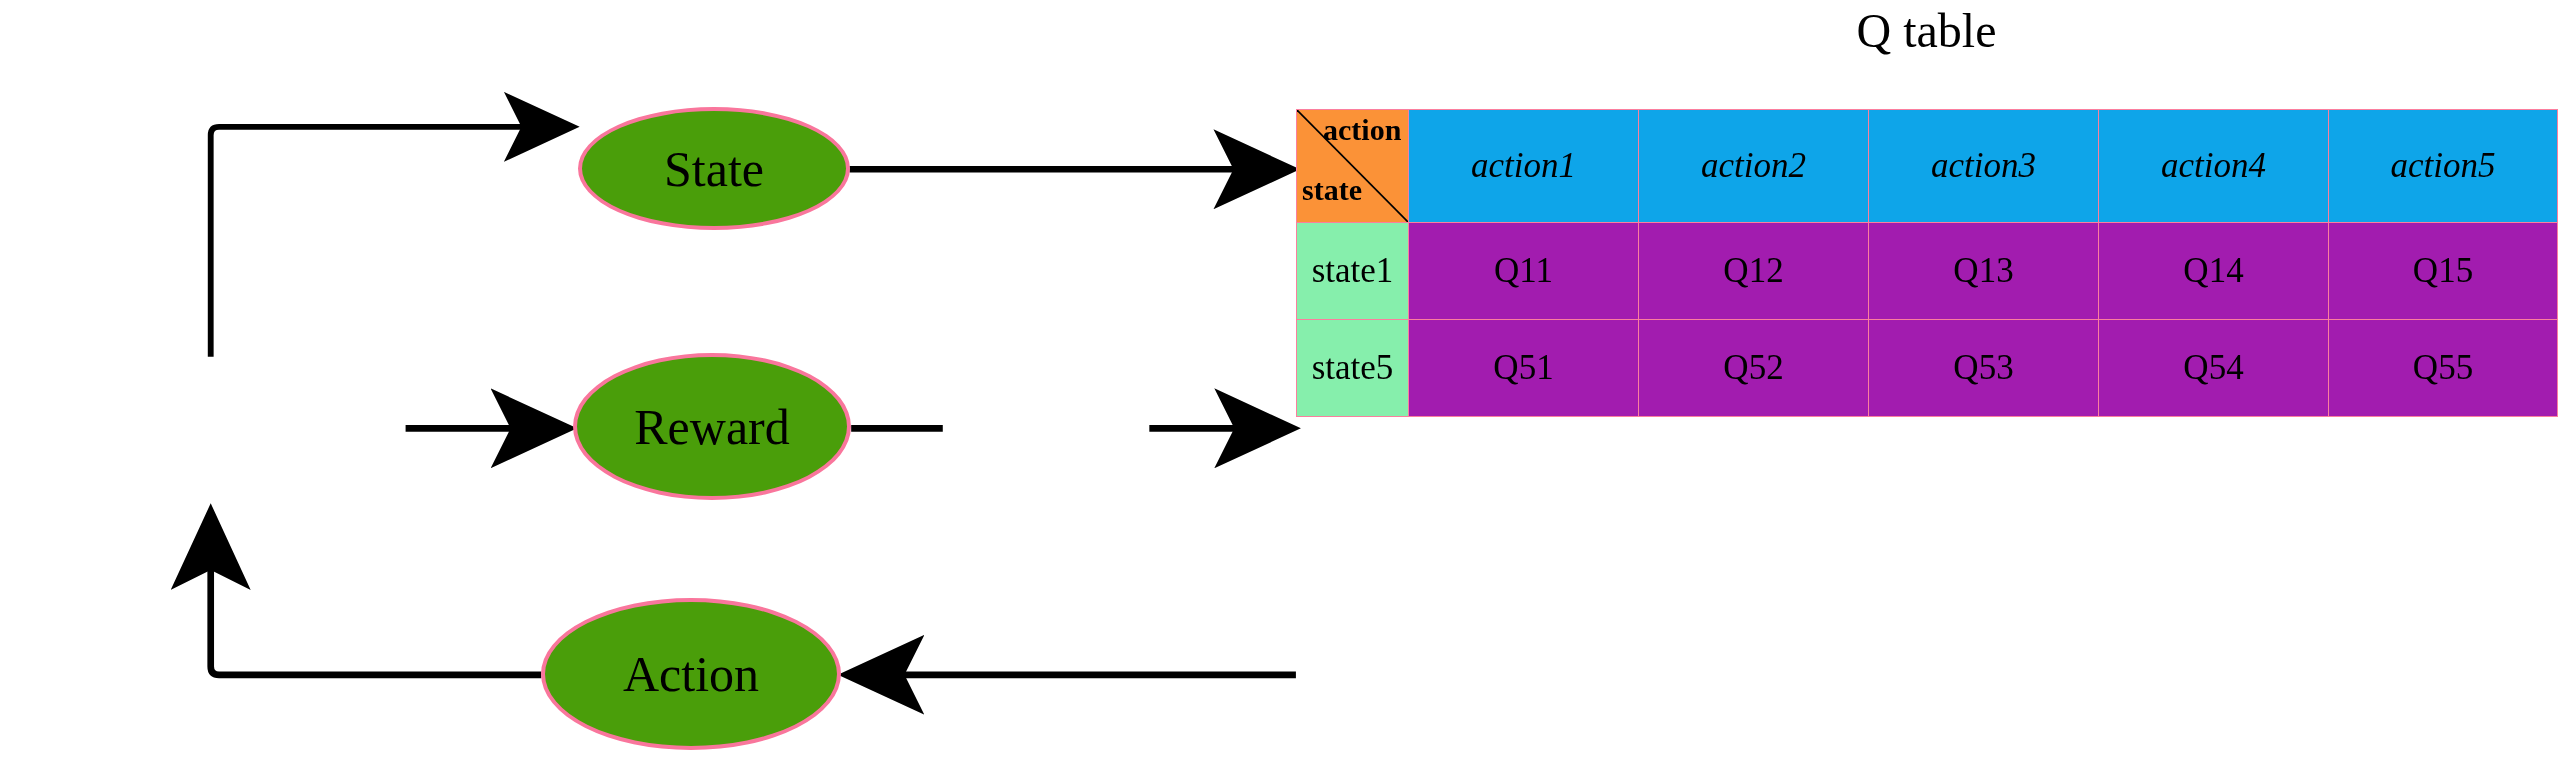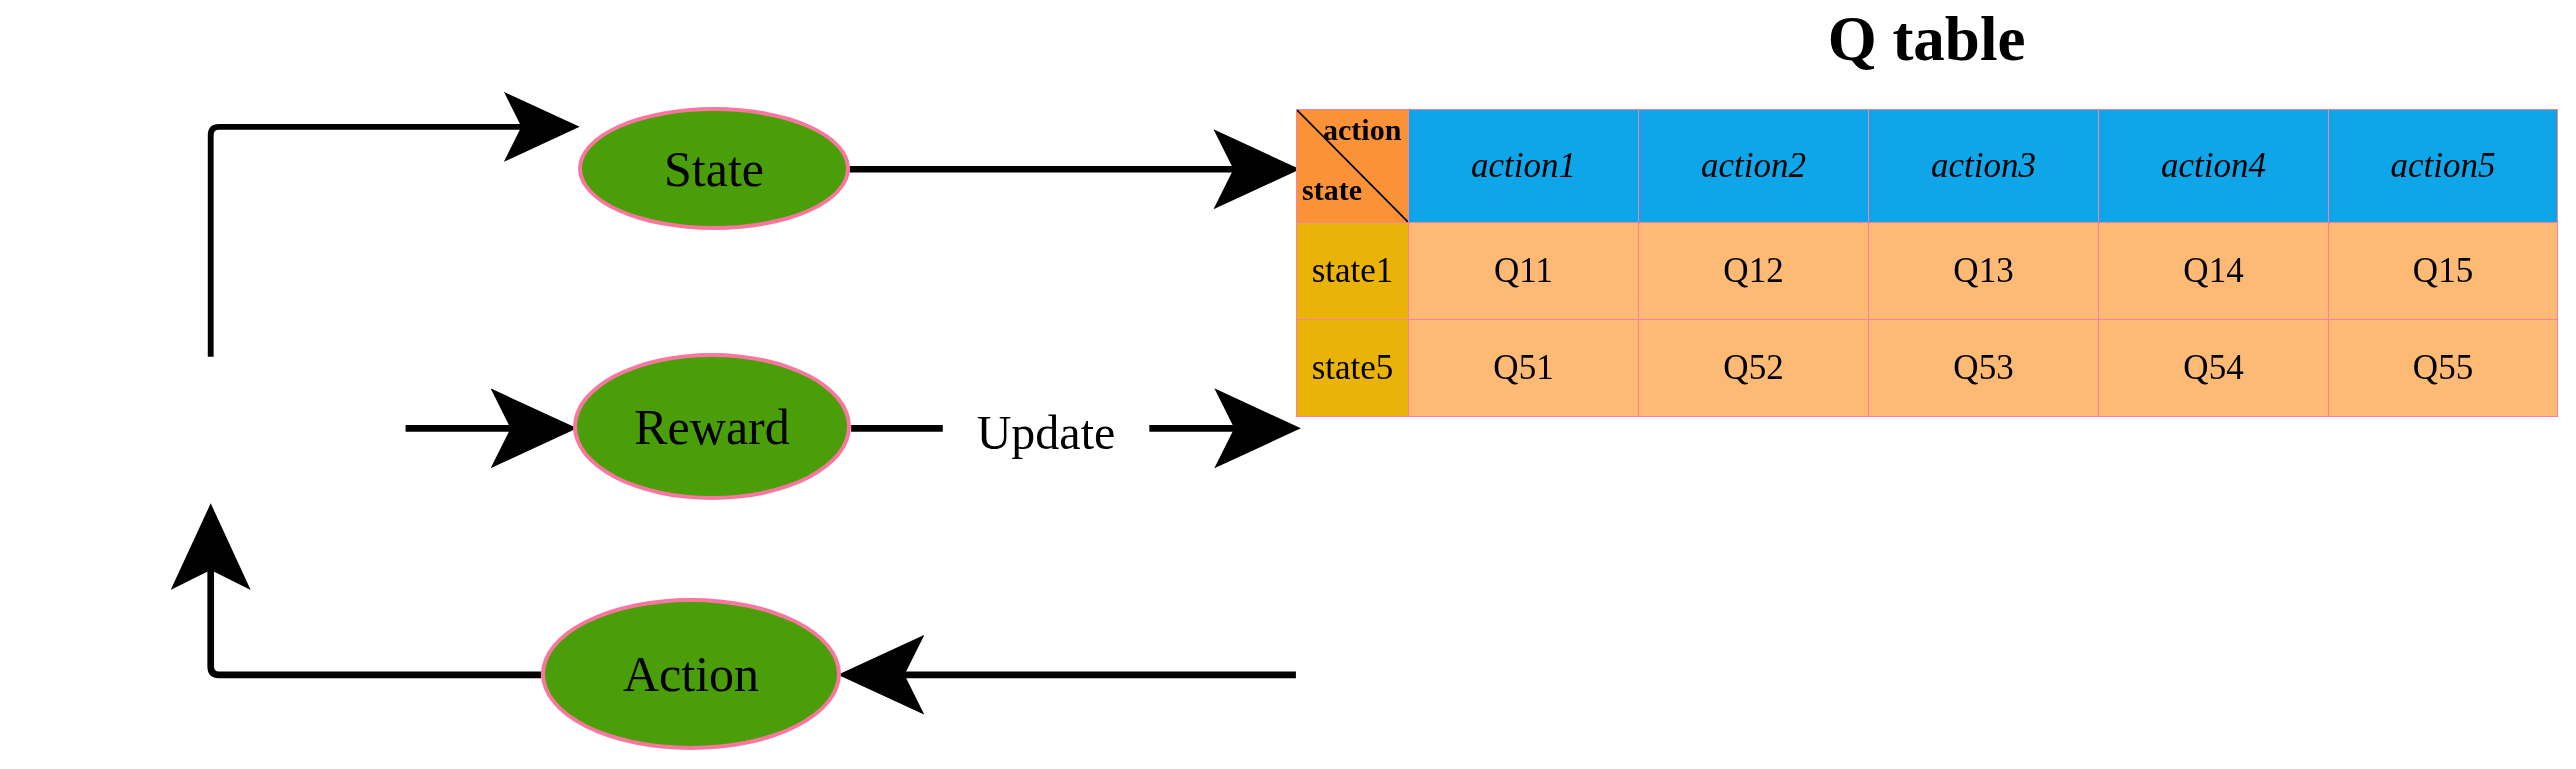--- a/index.html
+++ b/index.html
@@ -22,21 +22,21 @@
   #node-state {left:578px; top:107px; width:272px; height:123px;}
   #node-reward{left:573px; top:353px; width:278px; height:147px;text-align:right;}
   #node-action{left:541px; top:598px; width:300px; height:152px;}
   .update-wrap{position:absolute;left:946px;top:405px;width:200px;text-align:center;font-size:48px;}
 
   svg.arrows{position:absolute;left:0;top:0;width:2576px;height:770px;pointer-events:none;}
 
   
   .qtitle{
     position:absolute;left:1296px;top:3.3px;width:1261px;text-align:center;
-    font-size:63px;font-weight:bold;color:#000;
+    font-size:48px;font-weight:normal;color:#000;
     font-family:"Liberation Serif",serif;
   }
   table.qtable{
     position:absolute;left:1296px;top:109px;
     width:1261px;border-collapse:collapse;table-layout:fixed;
     font-family:"Liberation Serif",serif;
   }
   table.qtable td,table.qtable th{
     border:1.7px solid #fb7f9e;padding:0;margin:0;
     text-align:center;vertical-align:middle;color:#000;
@@ -49,22 +49,22 @@
   .corner-cell .diag{
     position:absolute;left:0;top:0;width:100%;height:100%;
   }
   .corner-cell .lbl-action{
     position:absolute;right:6.7px;top:5px;font-size:30px;font-weight:bold;line-height:1;
   }
   .corner-cell .lbl-state{
     position:absolute;left:5px;bottom:16.7px;font-size:30px;font-weight:bold;line-height:1;
   }
   th.act-head{background:#0ea5e9;height:112px;font-size:35px;font-style:italic;}
-  td.state-cell{background:#eab308;height:96px;width:112px;font-size:33px;}
-  td.q-cell{background:#fdba74;height:96px;font-size:35px;}
+  td.state-cell{background:#86efac;height:96px;width:112px;font-size:33px;}
+  td.q-cell{background:#a21caf;height:96px;font-size:35px;}
 </style>
 </head>
 <body>
 
 <div id="stage">
 
   <svg class="arrows" viewBox="0 0 3093 924">
     <defs>
       <marker id="ah" markerWidth="14" markerHeight="12" refX="11" refY="6" orient="auto" markerUnits="strokeWidth">
         <path d="M0,0 L13,6 L0,12 L3,6 Z" fill="#000"></path>
@@ -89,23 +89,20 @@
   <div class="node-ellipse" id="node-state">
     <span>State</span>
   </div>
   <div class="node-ellipse" id="node-reward">
     <span>Reward</span>
   </div>
   <div class="node-ellipse" id="node-action">
     <span>Action</span>
   </div>
 
-  <div class="update-wrap">
-    <span>Update</span>
-  </div>
 
   <div class="qtitle">
     <span>Q table</span>
   </div>
 
   <table class="qtable">
     <colgroup>
       <col style="width:112px">
         <col style="width:230px">
         <col style="width:230px">

